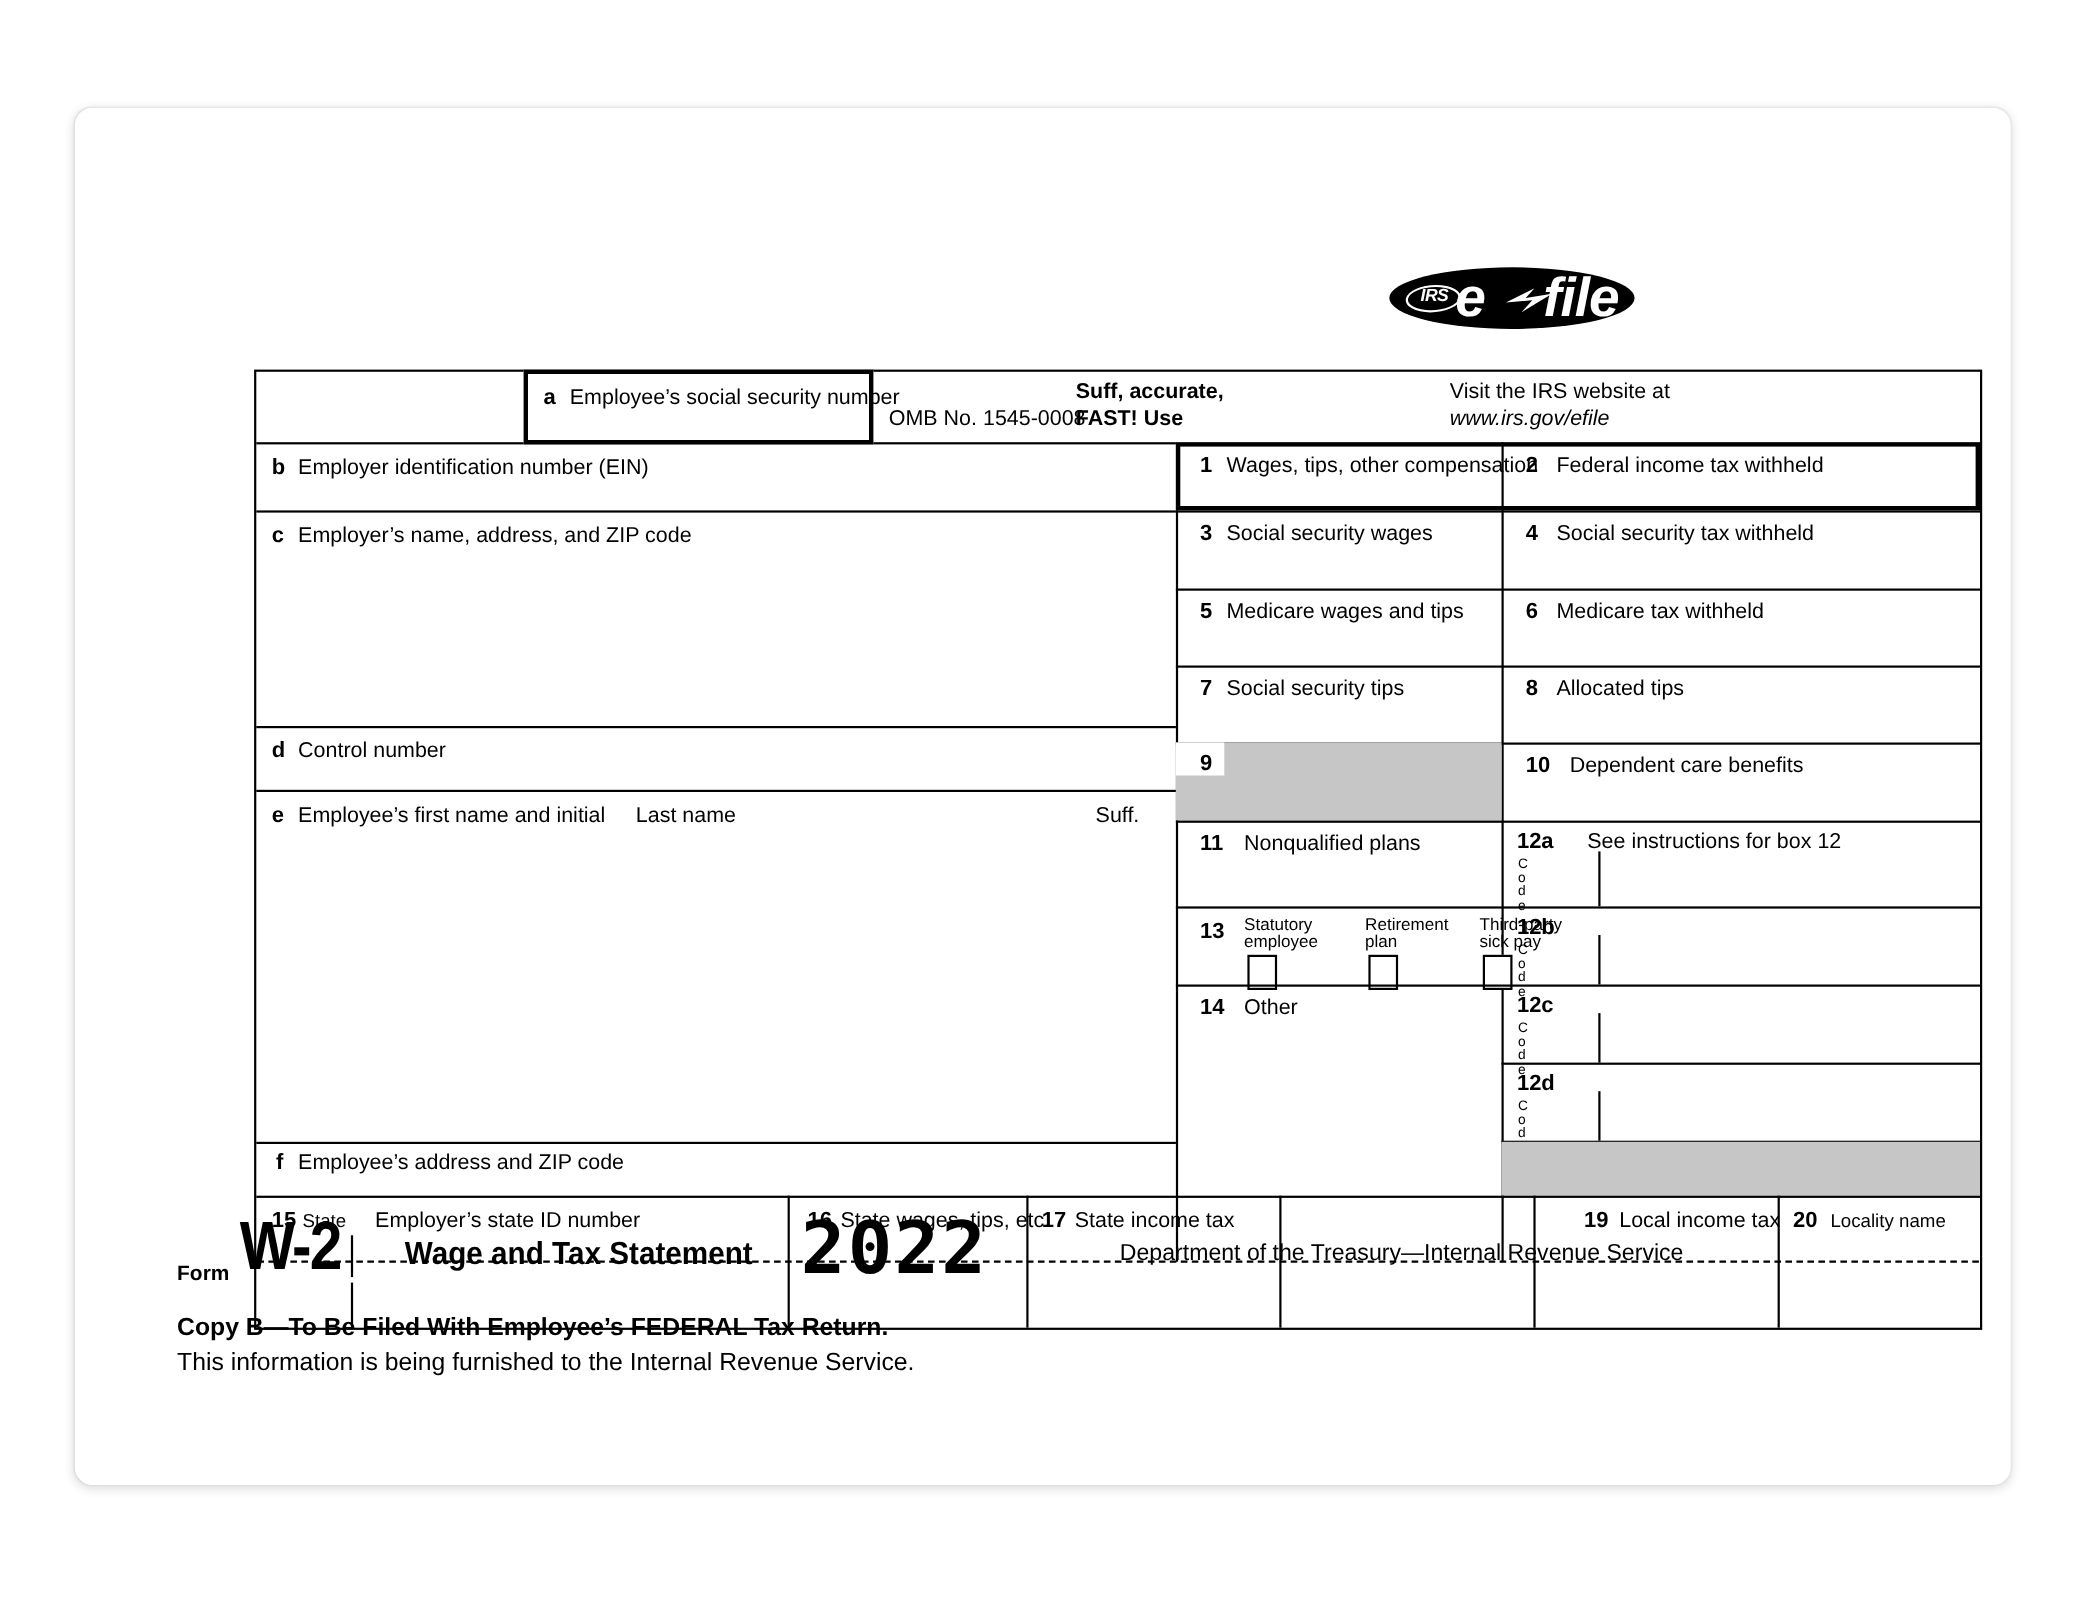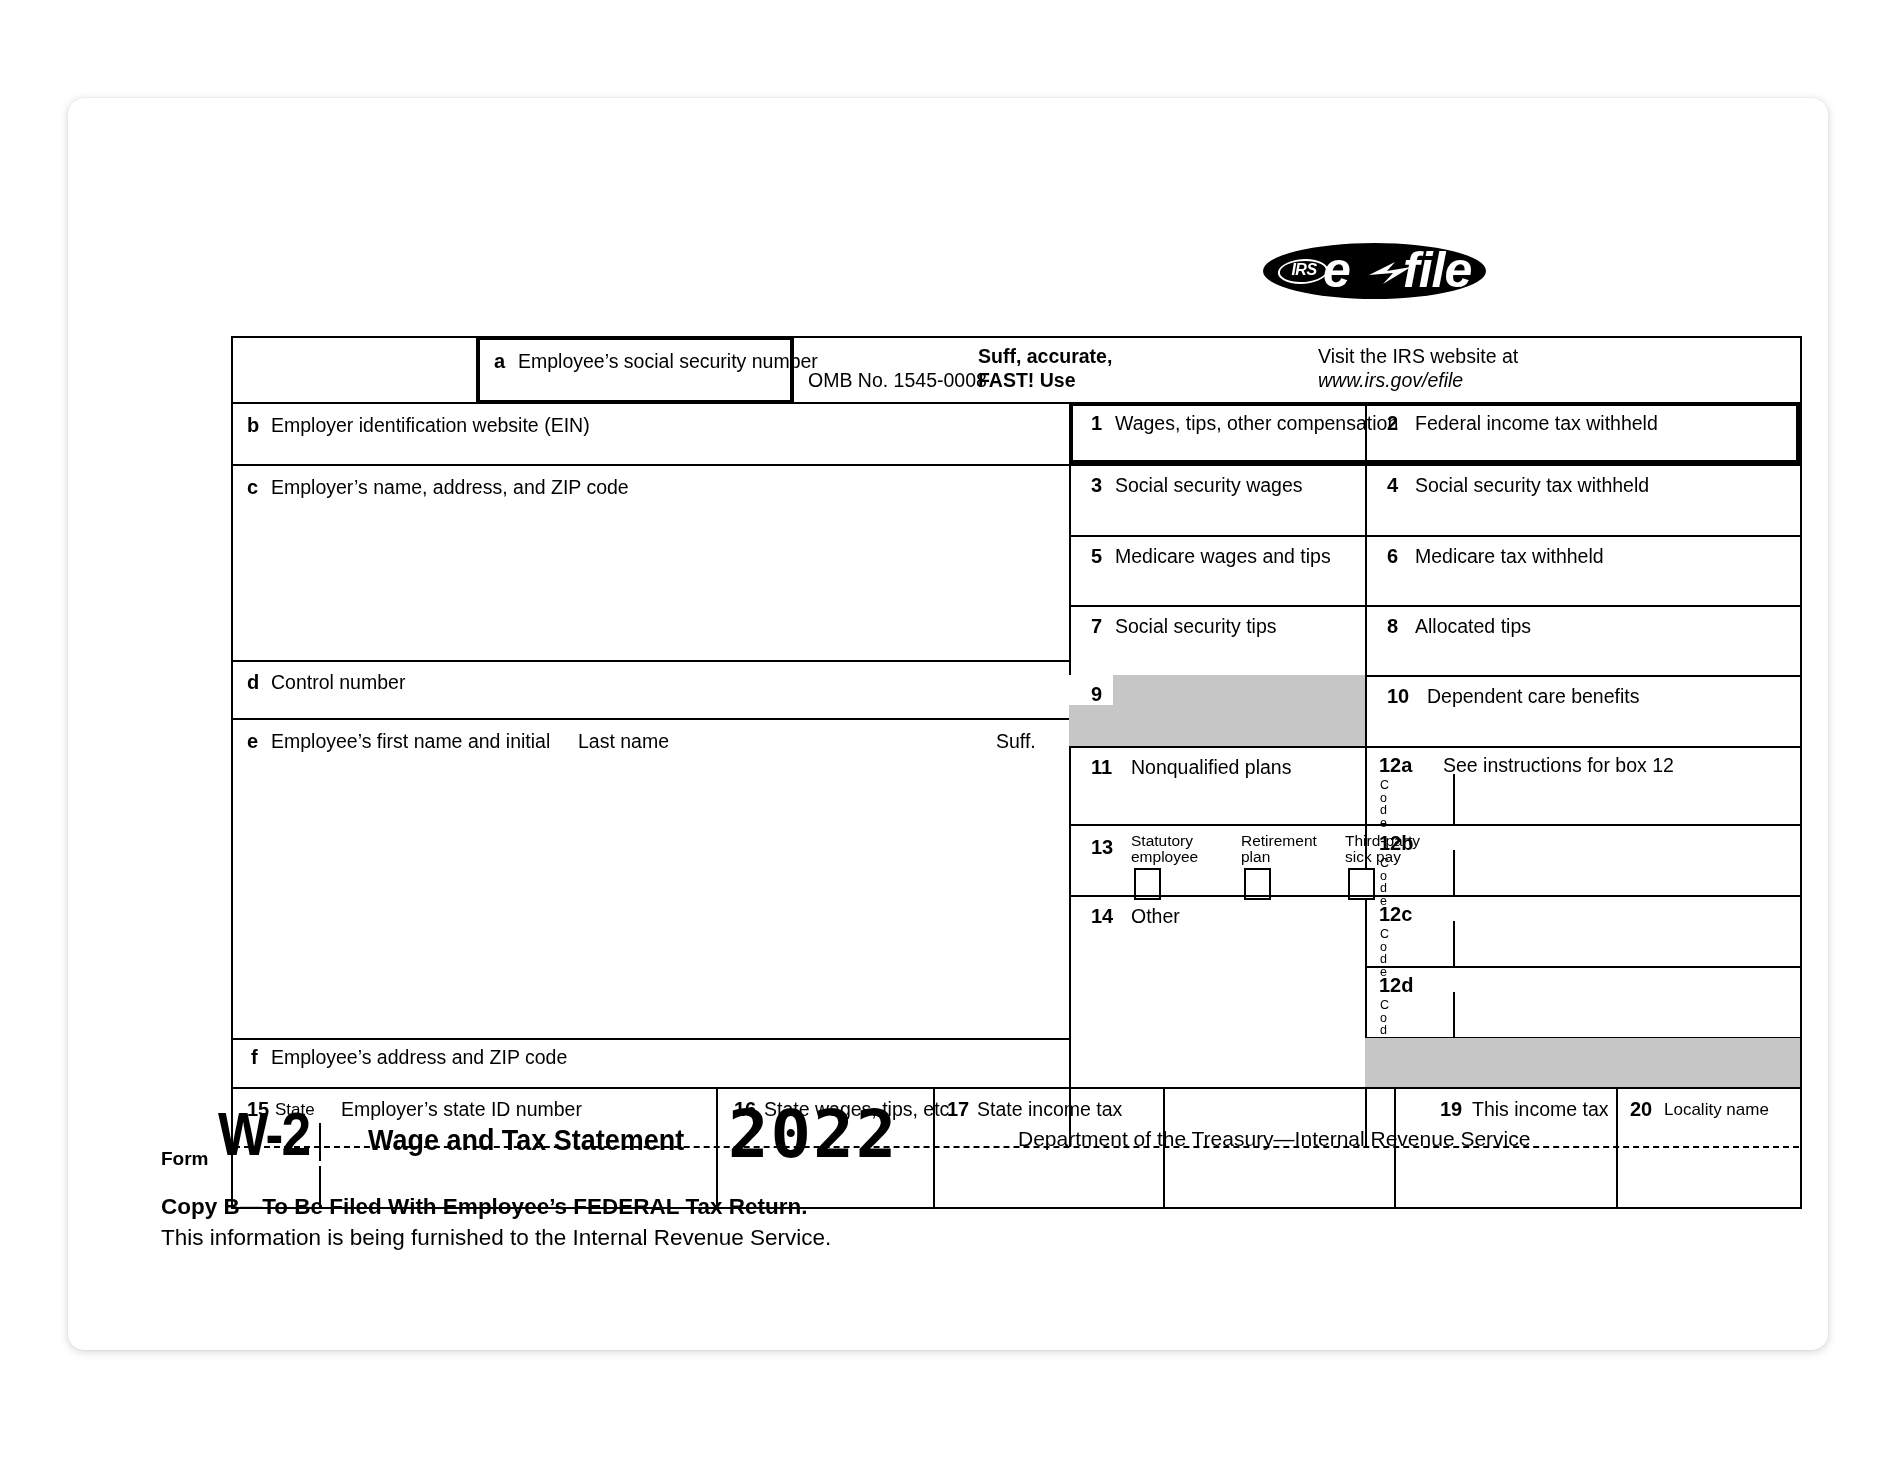--- a/index.html
+++ b/index.html
@@ -222,21 +222,21 @@
       <span class="lbl bold" style="left:745px; top:8px;">Suff, accurate,</span>
       <span class="lbl bold" style="left:745px; top:32px;">FAST! Use</span>
 
       <span class="lbl" style="left:1085px; top:8px;">Visit the IRS website at</span>
       <span class="lbl ital" style="left:1085px; top:32px;">www.irs.gov/efile</span>
 
       <div class="vline" style="left:836px; top:64px; height:745px;"></div>
 
       <div class="cell" style="left:0; top:64px; width:836px; height:62px;">
         <span class="num" style="left:14px; top:12px;">b</span>
-        <span class="lbl" style="left:38px; top:13px;">Employer identification website (EIN)</span>
+        <span class="lbl" style="left:38px; top:13px;">Employer identification number (EIN)</span>
       </div>
       <div class="hline" style="left:0; top:126px; width:836px;"></div>
 
       <div class="cell" style="left:0; top:126px; width:836px; height:196px;">
         <span class="num" style="left:14px; top:12px;">c</span>
         <span class="lbl" style="left:38px; top:13px;">Employer’s name, address, and ZIP code</span>
       </div>
       <div class="hline" style="left:0; top:322px; width:836px;"></div>
 
       <div class="cell" style="left:0; top:322px; width:836px; height:58px;">
@@ -411,21 +411,21 @@
       </div>
 
       <div class="cell" style="left:700px; top:749px; width:230px; height:120px;">
         <span class="num" style="left:14px; top:11px;">17</span>
         <span class="lbl" style="left:44px; top:12px;">State income tax</span>
       </div>
 
 
       <div class="cell" style="left:1161px; top:749px; width:190px; height:120px;margin-left:32px;">
         <span class="num" style="left:14px; top:11px;">19</span>
-        <span class="lbl" style="left:46px; top:12px;">This income tax</span>
+        <span class="lbl" style="left:46px; top:12px;">Local income tax</span>
       </div>
 
       <div class="cell" style="left:1383px; top:749px; width:184px; height:120px;">
         <span class="num" style="left:14px; top:11px;">20</span>
         <span class="lbl small" style="left:48px; top:13px;">Locality name</span>
       </div>
 
       <div class="dash" style="left:1px; top:808px; width:1565px;"></div>
 
     </div>

